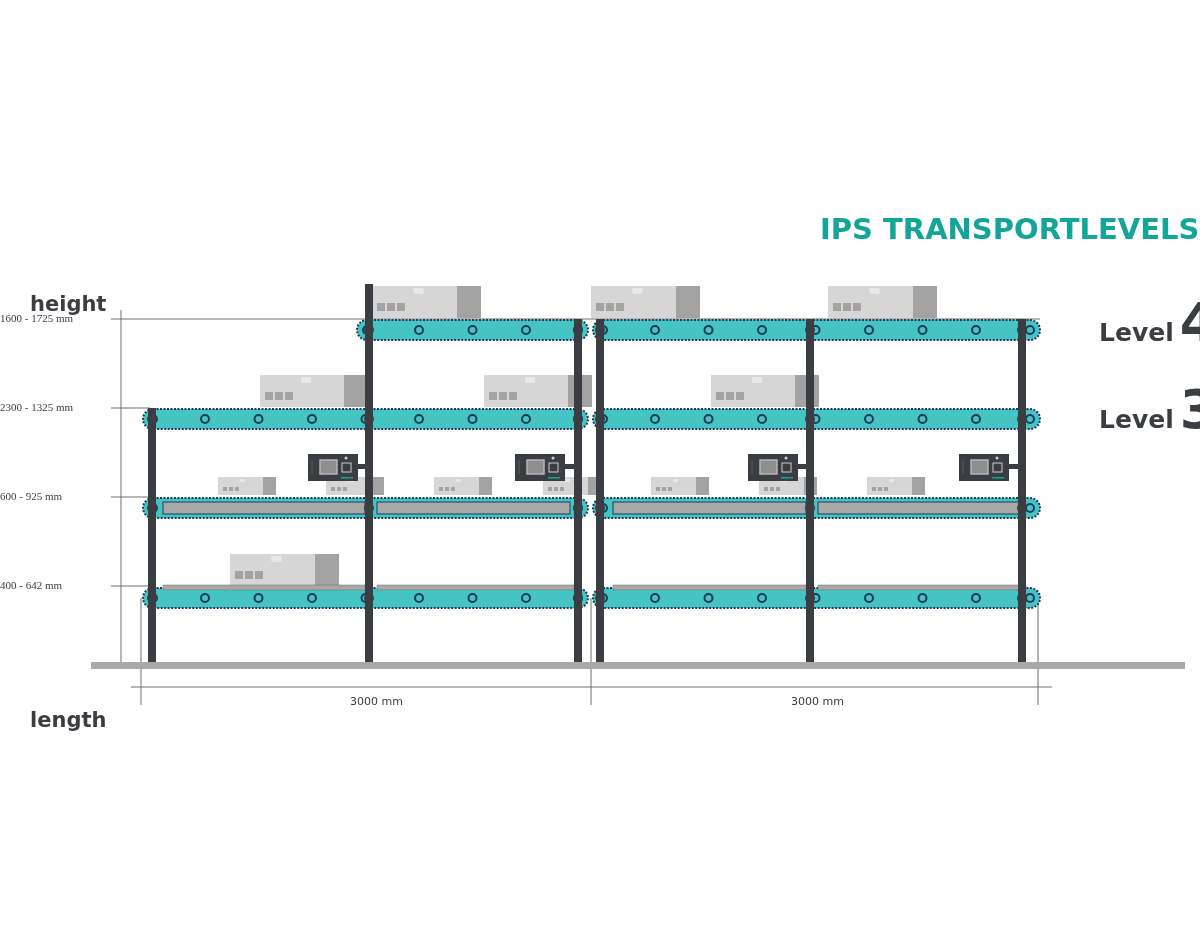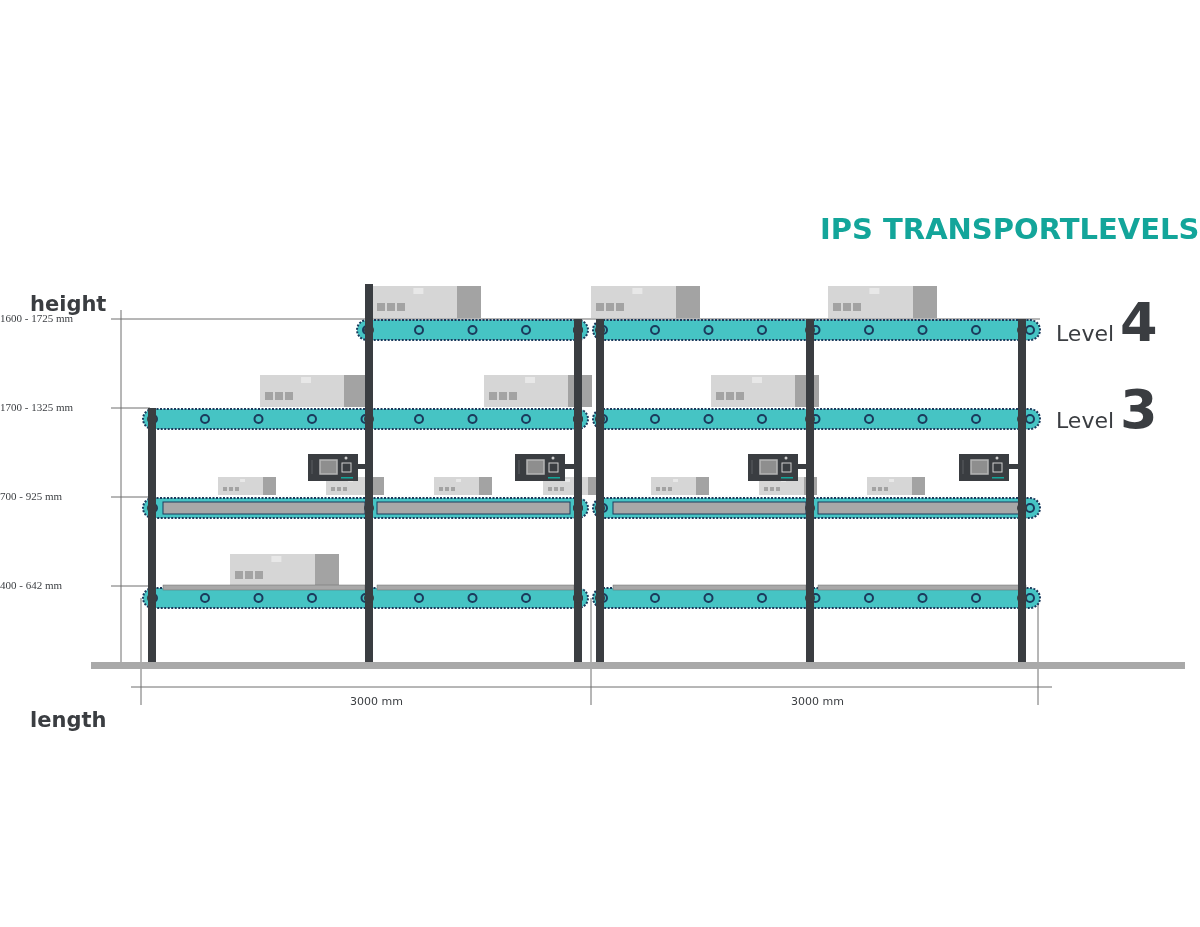--- a/index.html
+++ b/index.html
@@ -5,21 +5,21 @@
   html, body { margin: 0; padding: 0; background: #ffffff; }
   body { width: 1200px; height: 927px; position: relative; overflow: hidden;
          font-family: "DejaVu Sans", "Liberation Sans", sans-serif; }
   #stage { position: absolute; left: 0; top: 0; width: 1200px; height: 927px; }
   .title { position: absolute; left: 820px; top: 212px; font-size: 29px; font-weight: bold;
            color: #13a59a; letter-spacing: 0px; white-space: nowrap; }
   .axis-title { position: absolute; font-size: 21px; font-weight: bold; color: #3a3d41; margin-top: 24px; }
   .hlabel { position: absolute; font-size: 11px; color: #3a3d41; white-space: nowrap; text-align: left; width: 100px; font-family: Liberation Serif, serif; }
   .llabel { position: absolute; font-size: 11px; color: #3a3d41; white-space: nowrap; text-align: right; }
   .level { position: absolute; left: 1056px; color: #3a3d41; white-space: nowrap; }
-  .level .word { font-size: 22px; font-weight: normal; vertical-align: baseline; }
+  .level .word { font-size: 25px; font-weight: bold; vertical-align: baseline; margin-left: 43px; }
   .level .num { font-size: 54px; font-weight: bold; vertical-align: baseline; margin-left: 6px; line-height: 1; }
 </style>
 </head>
 <body>
 
 <div id="stage">
   <svg id="drawing" width="1200" height="927" viewBox="0 0 1200 927" xmlns="http://www.w3.org/2000/svg">
       <line x1="121" y1="310" x2="121" y2="662" stroke="#6f6f6f" stroke-width="1"></line>
       <line x1="111" y1="319" x2="1040" y2="319" stroke="#6f6f6f" stroke-width="1"></line>
       <line x1="111" y1="408" x2="150" y2="408" stroke="#6f6f6f" stroke-width="1"></line>
@@ -286,22 +286,22 @@
         <rect x="1009" y="464" width="13" height="5" fill="#3a3d41"></rect>
       </g>
     </svg>
 
   <div class="title">IPS TRANSPORTLEVELS</div>
 
   <div class="axis-title" style="left:30px; top:268px;">height</div>
   <div class="axis-title" style="left:30px; top:684px;">length</div>
 
   <div class="hlabel" style="left:0px; top:312px;">1600 - 1725 mm</div>
-  <div class="hlabel" style="left:0px; top:401px;">1700 - 1325 mm</div>
-  <div class="hlabel" style="left:0px; top:490px;">700 - 925 mm</div>
+  <div class="hlabel" style="left:0px; top:401px;">2300 - 1325 mm</div>
+  <div class="hlabel" style="left:0px; top:490px;">600 - 925 mm</div>
   <div class="hlabel" style="left:0px; top:579px;">400 - 642 mm</div>
 
   <div class="llabel" style="left:350px; top:695px;">3000 mm</div>
   <div class="llabel" style="left:791px; top:695px;">3000 mm</div>
 
   <div class="level" style="top:296px;">
     <span class="word">Level</span><span class="num">4</span>
   </div>
   <div class="level" style="top:383px;">
     <span class="word">Level</span><span class="num">3</span>

